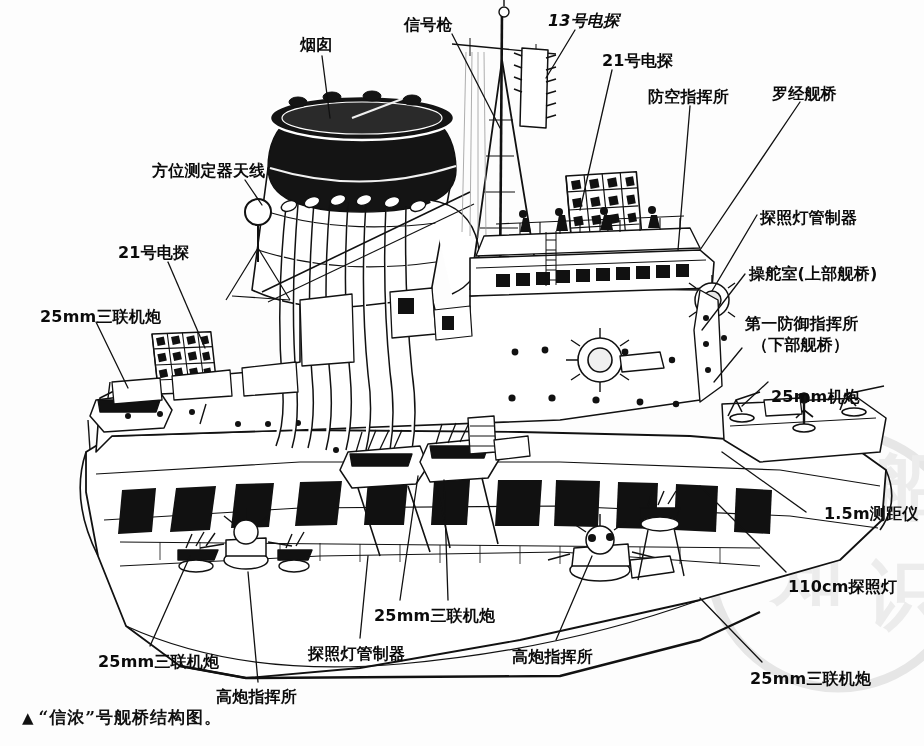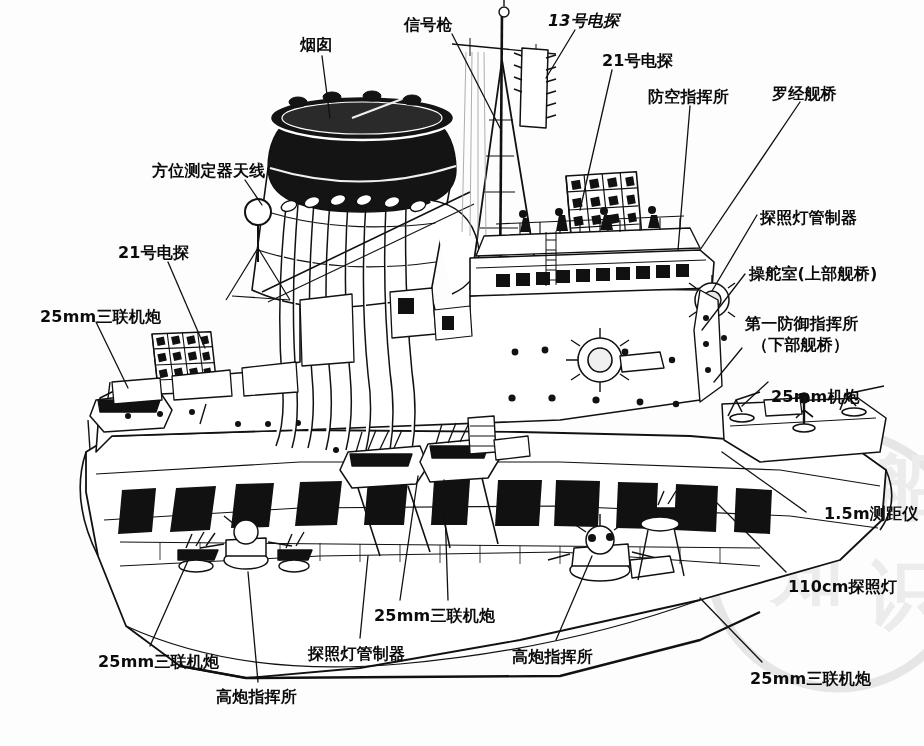--- a/index.html
+++ b/index.html
@@ -462,14 +462,17 @@
   <div class="lbl" style="left:40px;top:308px;">25mm三联机炮</div>
   <div class="lbl" style="left:808px;top:505px;margin-left:16px;">1.5m测距仪</div>
   <div class="lbl" style="left:788px;top:578px;">110cm探照灯</div>
   <div class="lbl" style="left:374px;top:607px;">25mm三联机炮</div>
   <div class="lbl" style="left:308px;top:645px;">探照灯管制器</div>
   <div class="lbl" style="left:512px;top:648px;">高炮指挥所</div>
   <div class="lbl" style="left:98px;top:653px;">25mm三联机炮</div>
   <div class="lbl" style="left:750px;top:670px;">25mm三联机炮</div>
   <div class="lbl" style="left:216px;top:688px;">高炮指挥所</div>
 
+  <div class="caption">
+    <span class="tri">▲</span><span>“信浓”号舰桥结构图。</span>
+  </div>
 
 </div>
 
 </body></html>

